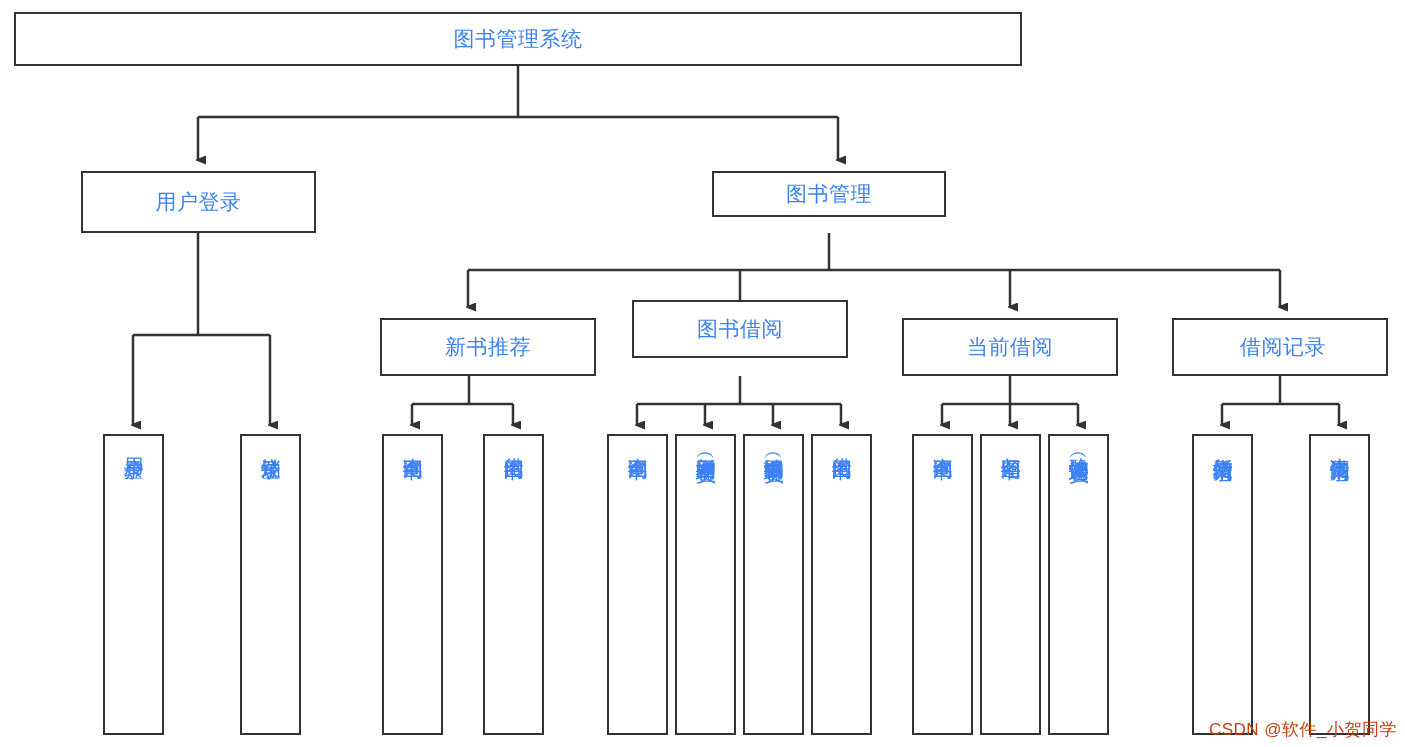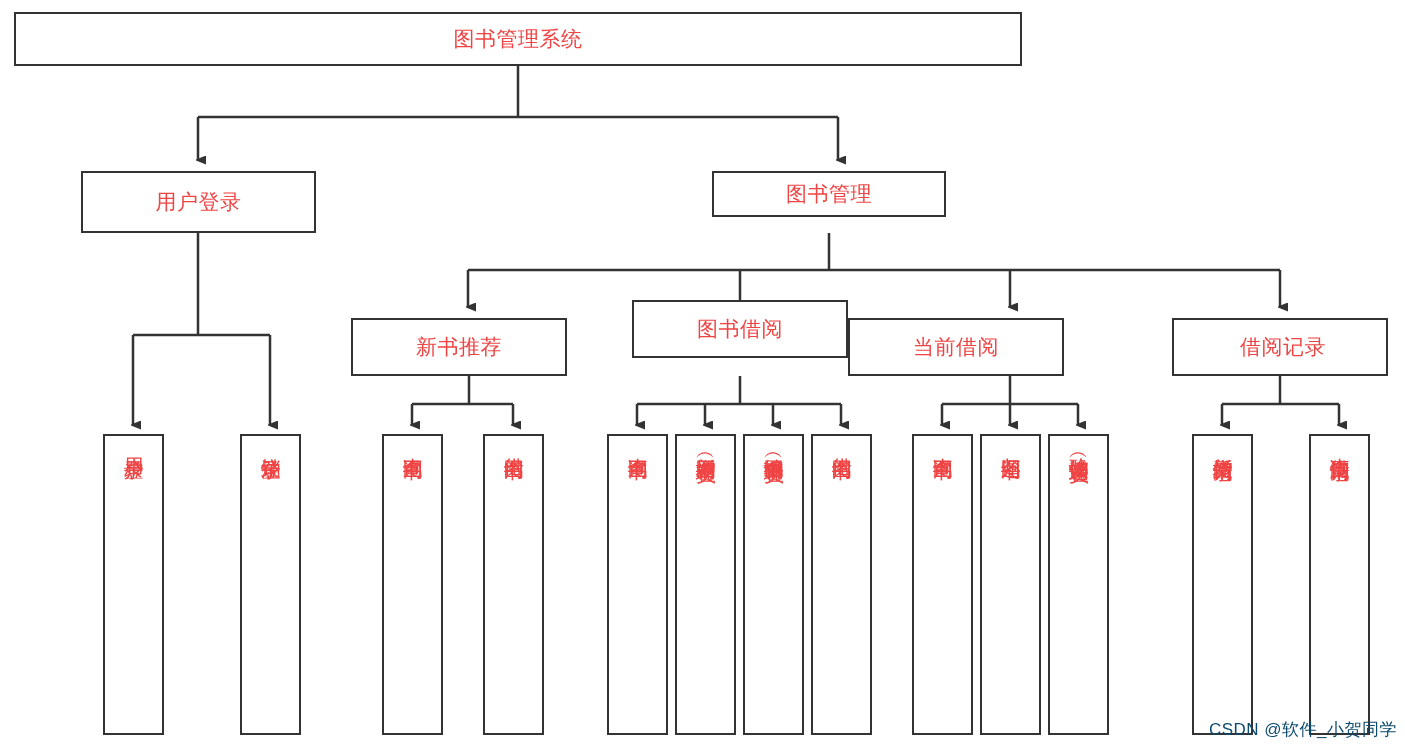--- a/index.html
+++ b/index.html
@@ -42,36 +42,36 @@
   .node.vertical .node-label {
     writing-mode: vertical-rl;
     text-orientation: upright;
     font-size: 20px;
     line-height: 1.28;
     letter-spacing: 1px;
     white-space: nowrap;
   }
   .node-label {
     display: block;
-    color: #ef4444;
+    color: #3b82f6;
   }
   #links {
     position: absolute;
     left: 0;
     top: 0;
     width: 1405px;
     height: 747px;
     pointer-events: none;
   }
   .watermark {
     position: absolute;
     right: 8px;
     bottom: 6px;
     font-size: 17px;
-    color: #0c4a6e;
+    color: #c2410c;
     letter-spacing: 0.5px;
     white-space: nowrap;
   }
 </style>
 </head>
 <body>
 
 <div id="canvas">
 
   <svg id="links" viewBox="0 0 1405 747">
@@ -128,27 +128,27 @@
     <span class="node-label">图书管理系统</span>
   </div>
 
   <div class="node horizontal" style="left:81px; top:171px; width:235px; height:62px;">
     <span class="node-label">用户登录</span>
   </div>
   <div class="node horizontal" style="left:712px; top:171px; width:234px; height:46px;">
     <span class="node-label">图书管理</span>
   </div>
 
-  <div class="node horizontal" style="left:351px; top:318px; width:216px; height:58px;">
+  <div class="node horizontal" style="left:380px; top:318px; width:216px; height:58px;">
     <span class="node-label">新书推荐</span>
   </div>
   <div class="node horizontal" style="left:632px; top:300px; width:216px; height:58px;">
     <span class="node-label">图书借阅</span>
   </div>
-  <div class="node horizontal" style="left:848px; top:318px; width:216px; height:58px;">
+  <div class="node horizontal" style="left:902px; top:318px; width:216px; height:58px;">
     <span class="node-label">当前借阅</span>
   </div>
   <div class="node horizontal" style="left:1172px; top:318px; width:216px; height:58px;padding-left:6px;">
     <span class="node-label">借阅记录</span>
   </div>
 
   <div class="node vertical" style="left:103px; top:434px; width:61px; height:301px;">
     <span class="node-label">用户登录</span>
   </div>
   <div class="node vertical" style="left:240px; top:434px; width:61px; height:301px;">

